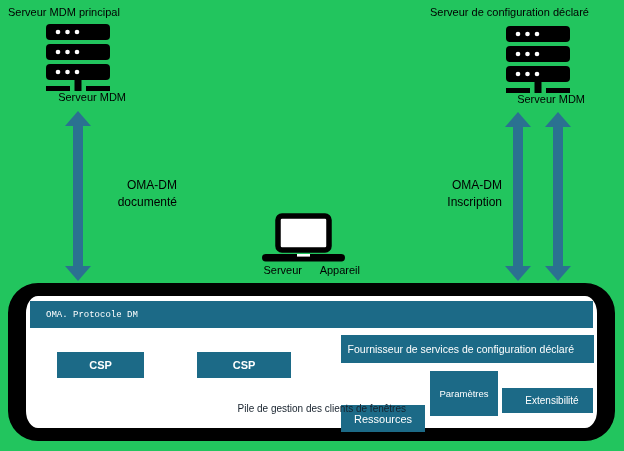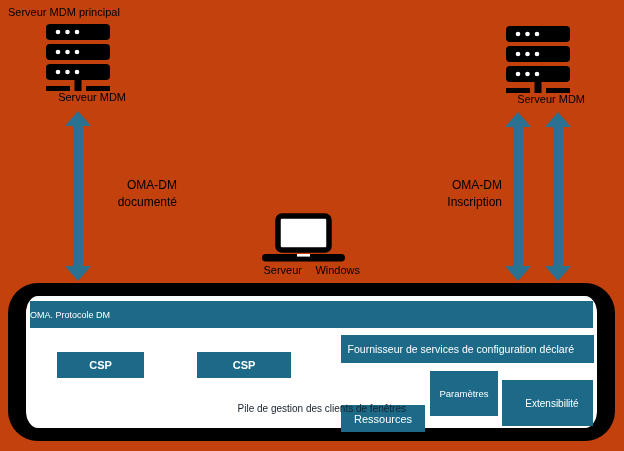--- a/index.html
+++ b/index.html
@@ -1,17 +1,17 @@
 <!DOCTYPE html>
 <html><head>
 <meta charset="utf-8">
 <style>
   html,body{margin:0;padding:0;background:#fff;}
   .canvas{
-    position:relative;width:624px;height:451px;background:#c2410c;overflow:hidden;
+    position:relative;width:624px;height:451px;background:#22c55e;overflow:hidden;
     font-family:"Liberation Sans", sans-serif;color:#000;
   }
   .abs{position:absolute;}
   .label{font-size:11px;color:#000;white-space:nowrap;}
   .center{text-align:right;}
 
   
   .server-icon svg{display:block;}
 
   
@@ -34,28 +34,28 @@
     border-radius:30px;background:#fff;
   }
 
   
   .teal{
     position:absolute;background:#1c6a87;color:#fff;
     display:flex;align-items:center;justify-content:center;
     white-space:nowrap;box-sizing:border-box;
   }
   .hdr-bar{left:30px;top:301px;width:563px;height:27px;justify-content:flex-start;
-    font-size:9px;}
+    padding-left:16px;font-size:9px;font-family:Liberation Mono, monospace;}
   .csp1{left:57px;top:352px;width:87px;height:26px;font-size:11px;font-weight:bold;}
   .csp2{left:197px;top:352px;width:94px;height:26px;font-size:11px;font-weight:bold;}
   .provider{left:341px;top:335px;width:253px;height:28px;justify-content:flex-end;
     padding-right:20px;font-size:10.5px;}
   .resources{left:341px;top:371px;width:84px;height:27px;font-size:11px;margin-top:34px;}
   .settings{left:430px;top:371px;width:68px;height:45px;font-size:9.5px;}
-  .extensibility{left:502px;top:380px;width:91px;height:46px;font-size:10px;padding-left:9px;}
+  .extensibility{left:502px;top:388px;width:91px;height:25px;font-size:10px;padding-left:9px;}
 
   .caption{
     position:absolute;left:206px;top:403px;width:200px;text-align:right;
     font-size:10px;color:#16212c;white-space:nowrap;
   }
 </style>
 </head>
 <body>
 
 <div class="canvas">
@@ -93,20 +93,21 @@
     <span class="head-up"></span>
     <span class="shaft"></span>
     <span class="head-down"></span>
   </div>
 
   <div class="abs proto" style="left:97px;top:177px;width:80px;">
     <div>OMA-DM</div>
     <div>documenté</div>
   </div>
 
+  <div class="abs label" style="left:430px;top:6px;">Serveur de configuration déclaré</div>
 
   <div class="abs server-icon" style="left:506px;top:26px;">
     <svg width="64" height="68" viewBox="0 0 64 68">
       <g fill="#000">
         <rect x="0" y="0" width="64" height="16" rx="4"></rect>
         <rect x="0" y="20" width="64" height="16" rx="4"></rect>
         <rect x="0" y="40" width="64" height="16" rx="4"></rect>
         <rect x="28.5" y="56" width="7" height="6"></rect>
         <rect x="0" y="62" width="24" height="5"></rect>
         <rect x="28.5" y="62" width="7" height="5"></rect>
@@ -146,21 +147,21 @@
 
   <div class="abs" style="left:262px;top:213px;">
     <svg width="83" height="49" viewBox="0 0 83 49">
       <rect x="16" y="3" width="51" height="34" rx="4" fill="#fff" stroke="#000" stroke-width="5.5"></rect>
       <rect x="0" y="41" width="83" height="7.5" rx="3.7" fill="#000"></rect>
       <rect x="35" y="41" width="13" height="2.6" fill="#fff"></rect>
     </svg>
   </div>
 
   <div class="abs label center" style="left:250px;top:264px;width:52px;">Serveur</div>
-  <div class="abs label center" style="left:310px;top:264px;width:50px;">Windows</div>
+  <div class="abs label center" style="left:310px;top:264px;width:50px;">Appareil</div>
 
   <div class="device-frame"></div>
 
   <div class="teal hdr-bar">OMA. Protocole DM</div>
 
   <div class="teal csp1">CSP</div>
   <div class="teal csp2">CSP</div>
 
   <div class="teal provider">Fournisseur de services de configuration déclaré</div>
 

